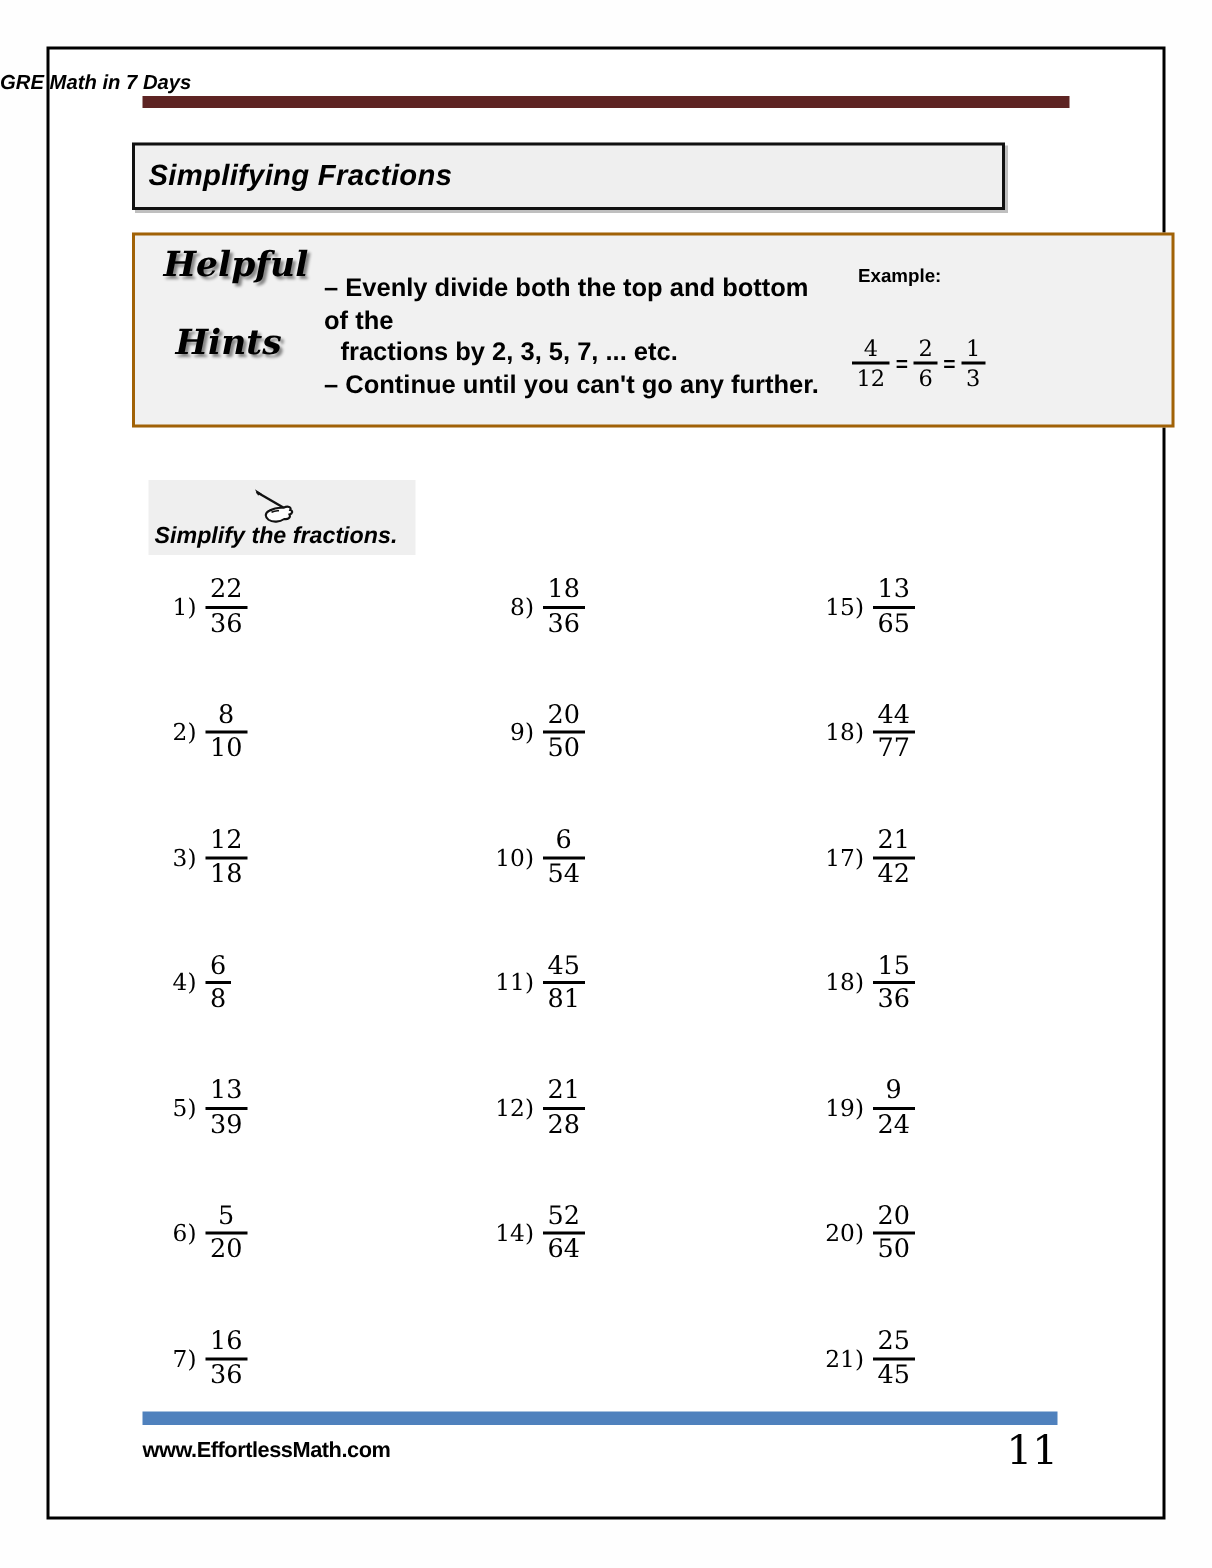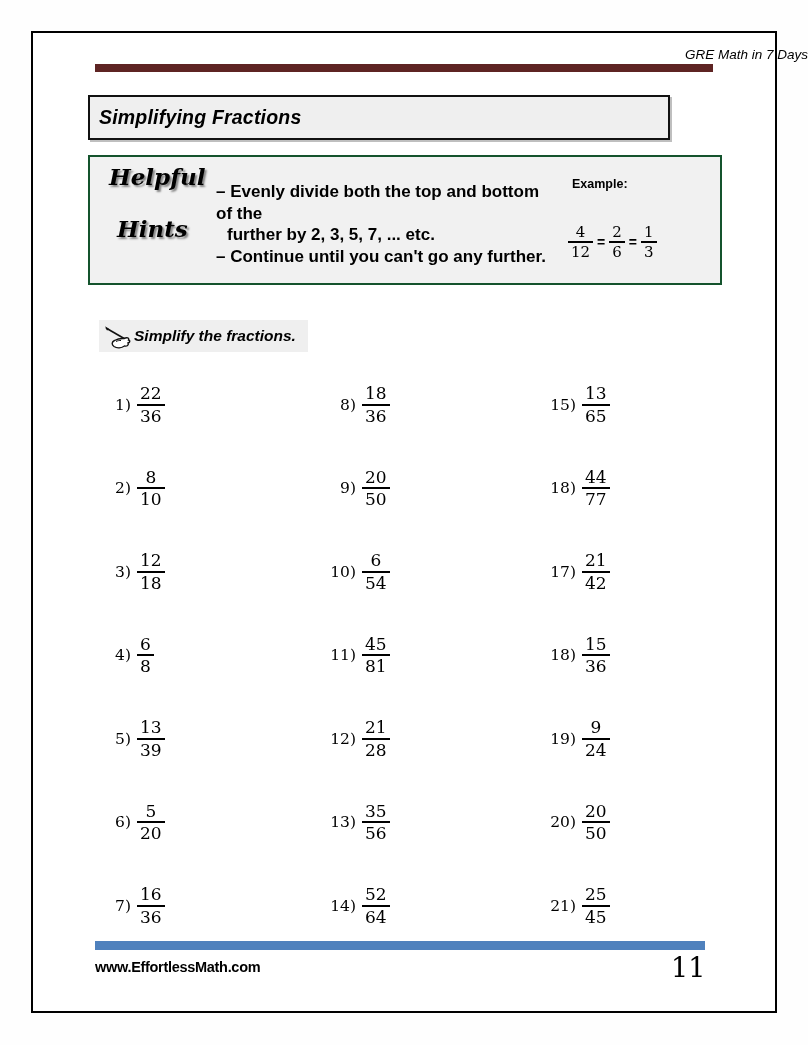--- a/index.html
+++ b/index.html
@@ -5,36 +5,36 @@
   html,body{margin:0;padding:0;}
   body{
     width:808px;height:1045px;position:relative;background:#fefefe;
     font-family:"Liberation Sans",sans-serif;color:#000;overflow:hidden;
   }
   .page-frame{
     position:absolute;left:31px;top:31px;width:746px;height:982px;
     border:2px solid #000;box-sizing:border-box;background:#fff;
   }
   .header-title{
-    position:absolute;left:0;top:47px;width:100%;text-align:right;
-    font-size:13.5px;font-weight:normal;font-style:italic;letter-spacing:0;
+    position:absolute;left:0;top:47px;width:100%;text-align:left;
+    font-size:13.5px;font-weight:bold;font-style:italic;letter-spacing:0;
   }
   .maroon-bar{position:absolute;left:95px;top:64px;width:618px;height:8px;}
   .section-title-box{
     position:absolute;left:88px;top:95px;width:582px;height:45px;box-sizing:border-box;
     border:2px solid #111;background:#efefef;display:flex;align-items:center;
     box-shadow:2px 2px 0 rgba(0,0,0,0.25);
   }
   .section-title-box .title-text{
     font-size:19.5px;font-weight:bold;font-style:italic;padding-left:9px;
     letter-spacing:0.2px;
   }
   .hints-box{
-    position:absolute;left:88px;top:155px;width:634px;height:130px;box-sizing:border-box;
-    border:2px solid #14532d;background:#f1f1f1;
+    position:absolute;left:88px;top:155px;width:695px;height:130px;box-sizing:border-box;
+    border:2px solid #a16207;background:#f1f1f1;
   }
   .hint-word{
     position:absolute;font-family:"DejaVu Serif","Liberation Serif",serif;
     font-style:italic;font-weight:bold;font-size:23px;
     text-shadow:2px 2px 2px rgba(0,0,0,0.45);
   }
   .hint-word.w1{left:19px;top:6px;}
   .hint-word.w2{left:27px;top:58px;text-align:right;}
   .hints-text{
     position:absolute;left:126px;top:24px;width:340px;
@@ -47,21 +47,21 @@
   .example-math{
     position:absolute;left:478px;top:66px;display:flex;align-items:center;
     font-family:"DejaVu Serif","Liberation Serif",serif;font-size:15px;
   }
   .example-math .eq{font-weight:bold;font-family:"Liberation Sans",sans-serif;padding:0 4px;font-size:14px;}
   .fraction{display:inline-block;text-align:center;line-height:1.2;}
   .fraction .num{display:block;padding:0 3px;}
   .fraction .den{display:block;border-top:2px solid #000;padding:0 3px;}
   .instruction{
     position:absolute;left:99px;top:320px;background:#efefef;
-    display:flex;align-items:center;padding:3px 12px 3px 4px;
+    display:flex;align-items:center;padding:3px 12px 3px 4px;flex-direction:column;
   }
   .instruction .instr-text{font-size:15.5px;font-weight:bold;font-style:italic;}
   .pen-icon{width:30px;height:26px;margin-right:1px;flex:0 0 auto;}
   .problems{position:absolute;left:95px;top:363px;width:620px;}
   .problems .col{position:absolute;top:0;}
   .problems .col.c0{left:0;}
   .problems .col.c1{left:225px;}
   .problems .col.c2{left:445px;}
   .problem{
     height:83.5px;display:flex;align-items:center;
@@ -91,21 +91,21 @@
 
 <div class="section-title-box">
   <span class="title-text">Simplifying Fractions</span>
 </div>
 
 <div class="hints-box">
   <span class="hint-word w1">Helpful</span>
   <span class="hint-word w2">Hints</span>
   <div class="hints-text">
     <div>– Evenly divide both the top and bottom of the</div>
-    <div class="cont-line">further by 2, 3, 5, 7, ... etc.</div>
+    <div class="cont-line">fractions by 2, 3, 5, 7, ... etc.</div>
     <div>– Continue until you can't go any further.</div>
   </div>
   <span class="example-label">Example:</span>
   <div class="example-math">
     <span class="fraction">
       <span class="num">4</span>
       <span class="den">12</span>
     </span>
     <span class="eq">=</span>
     <span class="fraction">
@@ -212,27 +212,20 @@
         </span>
       </div>
       <div class="problem">
         <span class="pnum">12)</span>
         <span class="fraction">
           <span class="num">21</span>
           <span class="den">28</span>
         </span>
       </div>
       <div class="problem">
-        <span class="pnum">13)</span>
-        <span class="fraction">
-          <span class="num">35</span>
-          <span class="den">56</span>
-        </span>
-      </div>
-      <div class="problem">
         <span class="pnum">14)</span>
         <span class="fraction">
           <span class="num">52</span>
           <span class="den">64</span>
         </span>
       </div>
     </div>
   <div class="col c2">
       <div class="problem">
         <span class="pnum">15)</span>

